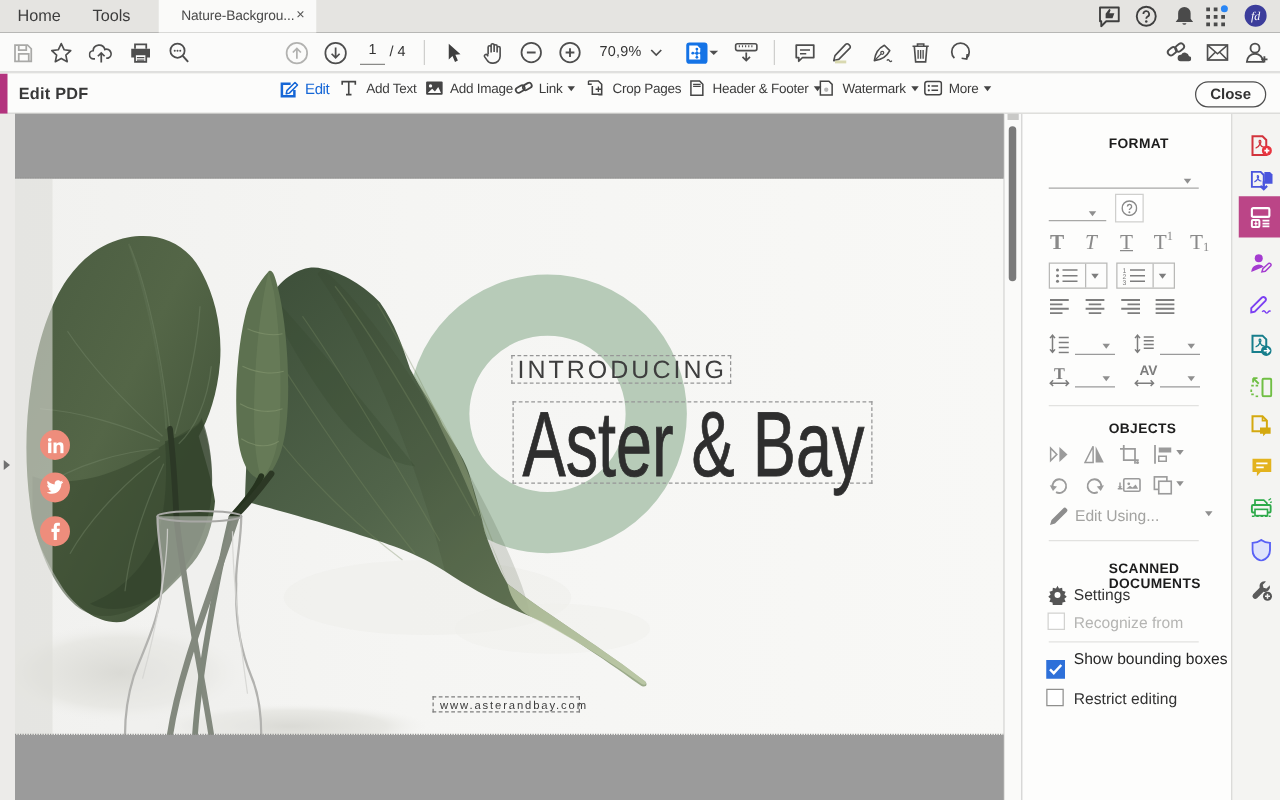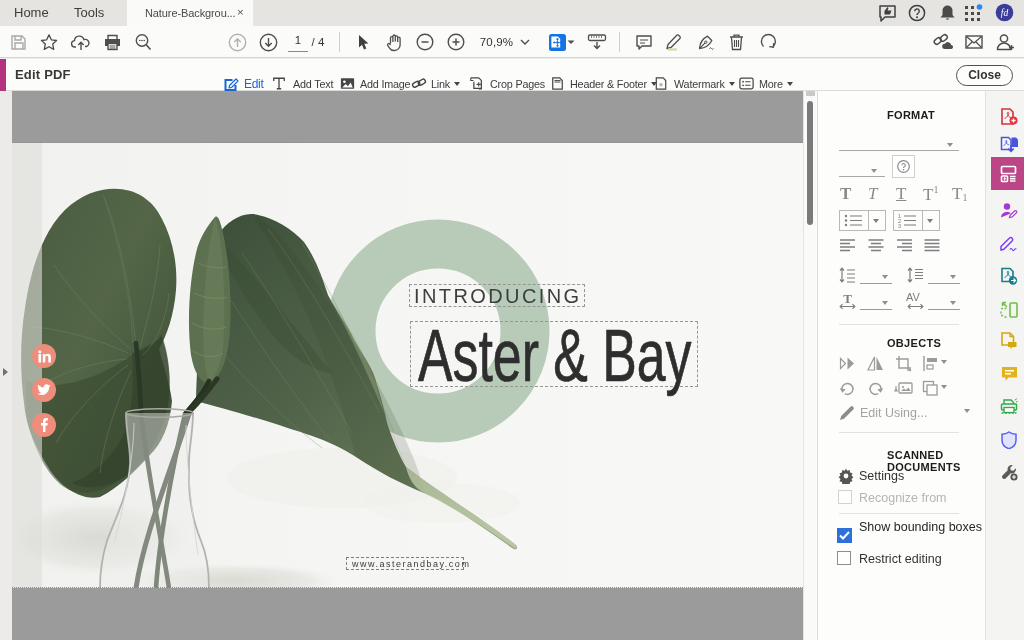--- a/index.html
+++ b/index.html
@@ -16,21 +16,21 @@
 
 
 #toolbar { left:0; top:26px; width:1024px; height:32px; background:#fbfbfa; border-bottom:1px solid #d6d6d4; }
 .ticon { position:absolute; top:0; height:32px; display:flex; align-items:center; justify-content:center; }
 .vdiv { position:absolute; top:6px; width:1px; height:20px; background:#cfcfcd; }
 
 
 #editbar { left:0; top:58px; width:1024px; height:33px; background:#fcfcfb; border-bottom:1px solid #dbdbd9; border-top:1px solid #eeeeec; }
 #editbar .magenta { position:absolute; left:0; top:0; width:6px; height:32px; background:#b3337e; }
 #editbar .title { position:absolute; left:15px; top:8px; font-size:13px; font-weight:bold; color:#383838; letter-spacing:0.2px; }
-.ebtn { position:absolute; top:16px; height:17px; display:flex; align-items:center; font-size:10.8px; letter-spacing:-0.2px; color:#3c3c3c; }
+.ebtn { position:absolute; top:3px; height:17px; display:flex; align-items:center; font-size:10.8px; letter-spacing:-0.2px; color:#3c3c3c; }
 .ebtn svg { margin-right:4px; }
 .dropc { width:0; height:0; border-left:3.5px solid transparent; border-right:3.5px solid transparent; border-top:4.5px solid #454545; margin-left:4px; display:inline-block; }
 #closebtn { position:absolute; left:956px; top:6px; width:57px; height:21px; border:1.4px solid #4f4f4f; border-radius:11px; background:#fdfdfc; font-size:12px; font-weight:bold; color:#333; text-align:center; line-height:19px; }
 
 
 #leftstrip { left:0; top:91px; width:12px; height:549px; background:#ecebe9; }
 #canvas { left:12px; top:91px; width:791px; height:549px; background:#9b9b9b; }
 #photo { position:absolute; left:0; top:52px; width:791px; height:445px; background:linear-gradient(90deg,#f1f1ef 0%,#f5f5f3 40%,#f8f8f6 100%); overflow:hidden; }
 .dashline { position:absolute; left:0; width:791px; height:0; border-top:1px dotted #8f8f8d; }
 
@@ -542,21 +542,21 @@
       </svg>
     <div class="uline" style="left:110px;top:192px;width:32px;"></div>
     <div class="caret" style="left:132px;top:184px;border-top-width:4px;border-left-width:3.5px;border-right-width:3.5px;"></div>
 
     <div style="position:absolute;left:21px;top:200px;width:17px;height:18px;font-family:'Liberation Serif',serif;font-size:13px;font-weight:bold;color:#7d7d7d;text-align:center;">T</div>
     <svg style="position:absolute;left:21px;top:212px;" width="17" height="7" viewBox="0 0 17 7">
         <path d="M1.5 3.5 h14 M3.5 1.2 L1.2 3.5 3.5 5.8 M13.5 1.2 L15.8 3.5 13.5 5.8" fill="none" stroke="#7d7d7d" stroke-width="1.2"></path>
       </svg>
     <div class="uline" style="left:42px;top:218px;width:32px;"></div>
     <div class="caret" style="left:64px;top:210px;border-top-width:4px;border-left-width:3.5px;border-right-width:3.5px;"></div>
-    <div style="position:absolute;left:88px;top:200px;width:20px;height:12px;font-size:11px;font-weight:normal;color:#7d7d7d;text-align:left;letter-spacing:0;">AV</div>
+    <div style="position:absolute;left:88px;top:200px;width:20px;height:12px;font-size:11px;font-weight:bold;color:#7d7d7d;text-align:right;letter-spacing:0;">AV</div>
     <svg style="position:absolute;left:89px;top:212px;" width="17" height="7" viewBox="0 0 17 7">
         <path d="M1.5 3.5 h14 M3.5 1.2 L1.2 3.5 3.5 5.8 M13.5 1.2 L15.8 3.5 13.5 5.8" fill="none" stroke="#7d7d7d" stroke-width="1.2"></path>
       </svg>
     <div class="uline" style="left:110px;top:218px;width:32px;"></div>
     <div class="caret" style="left:132px;top:210px;border-top-width:4px;border-left-width:3.5px;border-right-width:3.5px;"></div>
     <div class="hr" style="top:233px;"></div>
 
     <div class="sechead" style="top:246px;">OBJECTS</div>
     <svg style="position:absolute;left:21px;top:264px;" width="17" height="17" viewBox="0 0 17 17">
         <path d="M1.5 3.5 L6.5 8.5 L1.5 13.5 Z" fill="none" stroke="#9b9b9b" stroke-width="1.2"></path>

